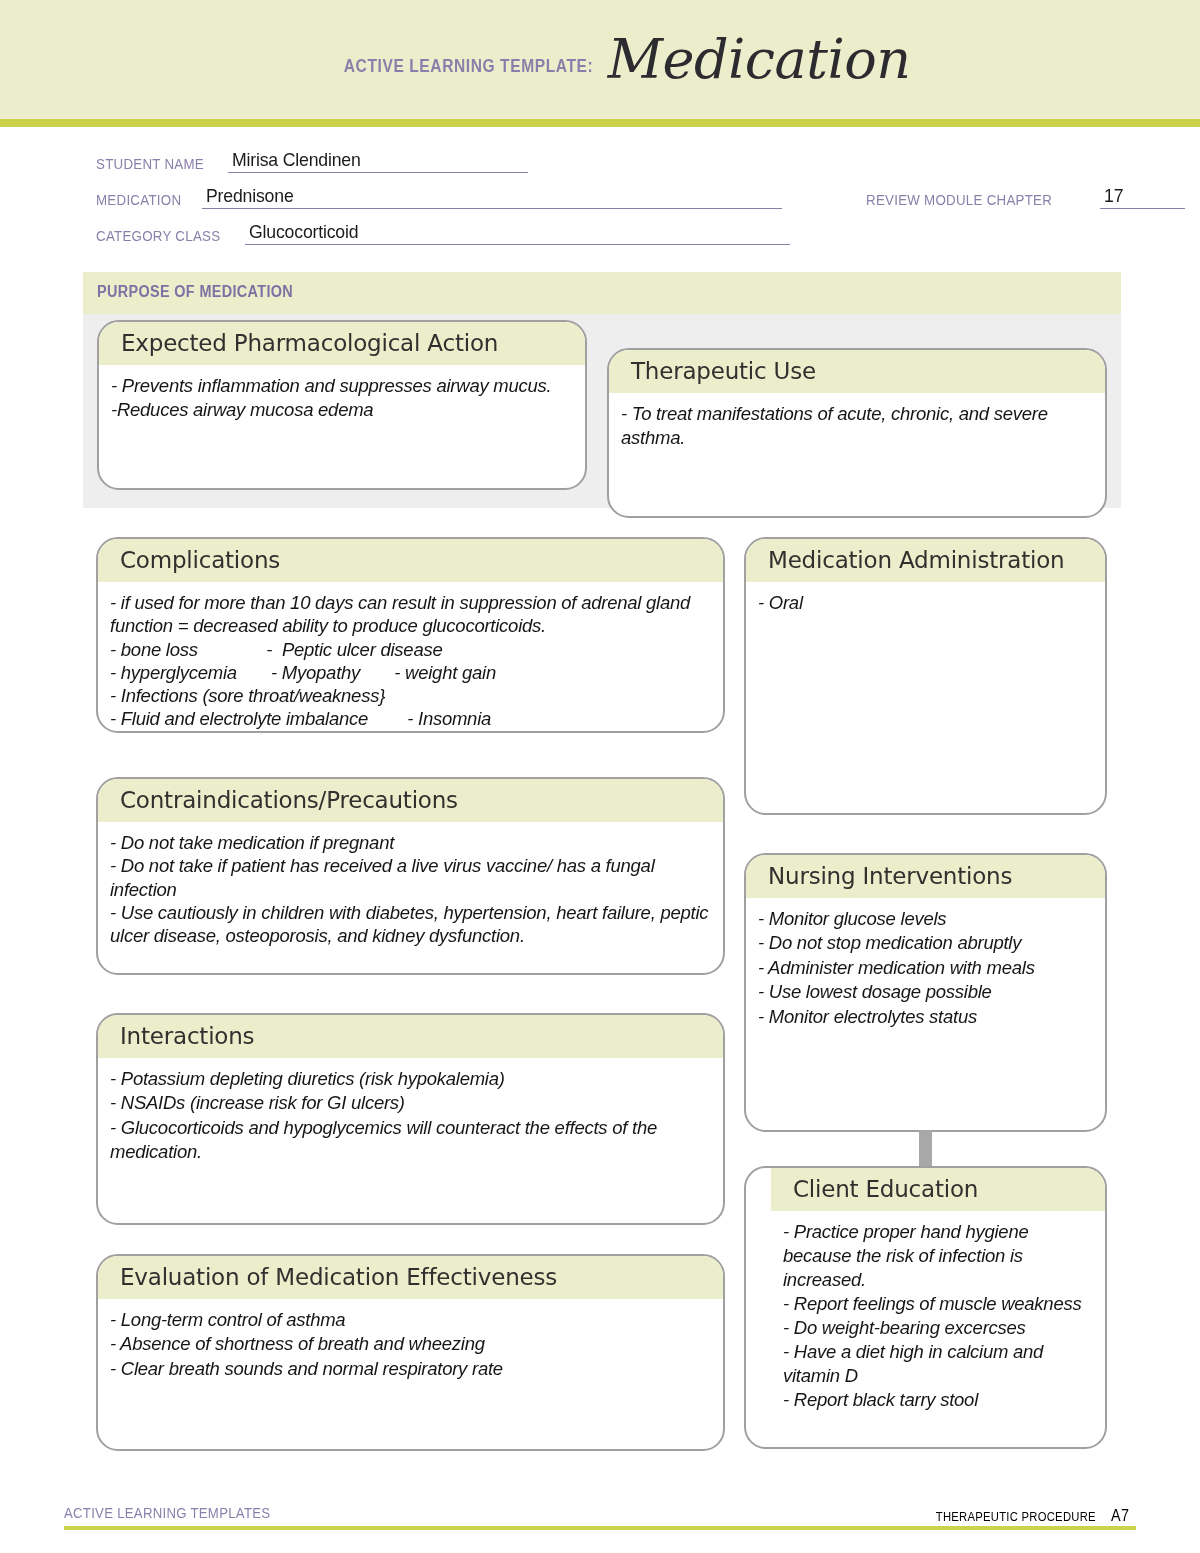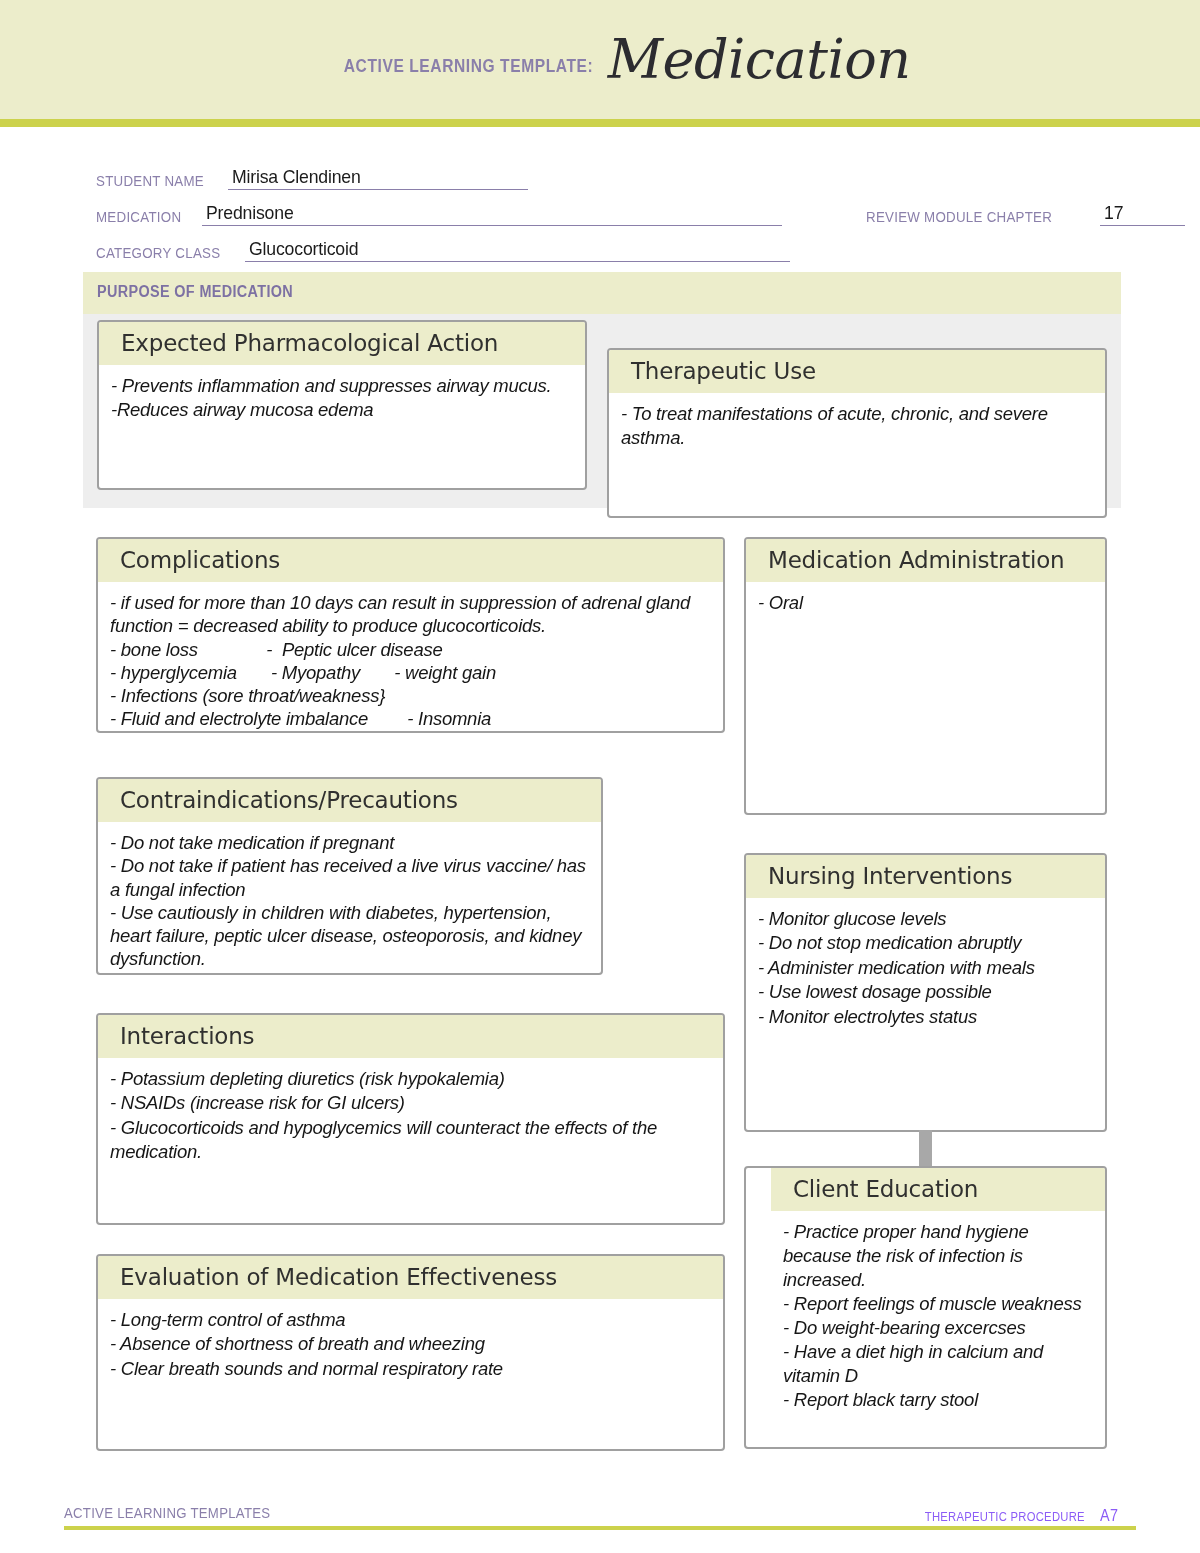--- a/index.html
+++ b/index.html
@@ -53,21 +53,21 @@
     font-style: italic;
     font-size: 54px;
     color: #2c2c30;
     margin-left: 14px;
     letter-spacing: -0.5px;
   }
 
   
   .fields {
     position: absolute;
-    left: 96px; top: 167px;
+    left: 96px; top: 150px;
     width: 1010px;
   }
   .field-row {
     position: relative;
     height: 36px;
     white-space: nowrap;
   }
   .field-label {
     display: inline-block;
     color: #8a7faa;
@@ -127,21 +127,21 @@
     font-weight: 700;
     letter-spacing: 0.4px;
     transform: scaleX(0.9);
     transform-origin: left top;
   }
 
   
   .box {
     position: absolute;
     border: 2.5px solid #a0a0a0;
-    border-radius: 4px;
+    border-radius: 22px;
     background: #ffffff;
     box-sizing: border-box;
     overflow: hidden;
   }
   .box-head {
     background: #ecedcb;
     padding: 8px 0 9px 22px;
     color: #30302f;
     font-size: 23px;
     letter-spacing: -0.2px;
@@ -159,21 +159,21 @@
     font-style: italic;
   }
   .box-body.tight { line-height: 1.26; }
 
   
   #box-epa { left: 97px;  top: 320px; width: 490px; height: 170px; }
   #box-tu  { left: 607px; top: 320px; width: 500px; height: 170px; margin-top: 28px; }
 
   
   #box-complications   { left: 96px; top: 537px;  width: 629px; height: 196px; }
-  #box-contraindications { left: 96px; top: 777px;  width: 507px; height: 198px; }
+  #box-contraindications { left: 96px; top: 777px;  width: 629px; height: 198px; }
   #box-interactions    { left: 96px; top: 1013px; width: 629px; height: 212px; }
   #box-evaluation      { left: 96px; top: 1254px; width: 629px; height: 197px; }
 
   
   #box-administration  { left: 744px; top: 537px;  width: 363px; height: 278px; }
   #box-nursing         { left: 744px; top: 853px;  width: 363px; height: 279px; }
   #box-education       { left: 744px; top: 1166px; width: 363px; height: 283px; padding-left: 25px; }
 
   #box-education .box-body { line-height: 1.3; }
 
@@ -198,22 +198,22 @@
     position: absolute;
     left: 64px; top: 1504px;
     color: #8a7faa;
     font-size: 15px;
     letter-spacing: 0.3px;
     transform: scaleX(0.88);
     transform-origin: left top;
   }
   .footer-right {
     position: absolute;
-    right: 81px; top: 1507px;
-    color: #8b5cf6;
+    right: 70px; top: 1507px;
+    color: #000000;
     font-size: 12.5px;
     letter-spacing: 0.3px;
     white-space: nowrap;
   }
   .footer-page {
     display: inline-block;
     margin-left: 14px;
     font-size: 16px;
     transform: scaleX(0.9);
   }

